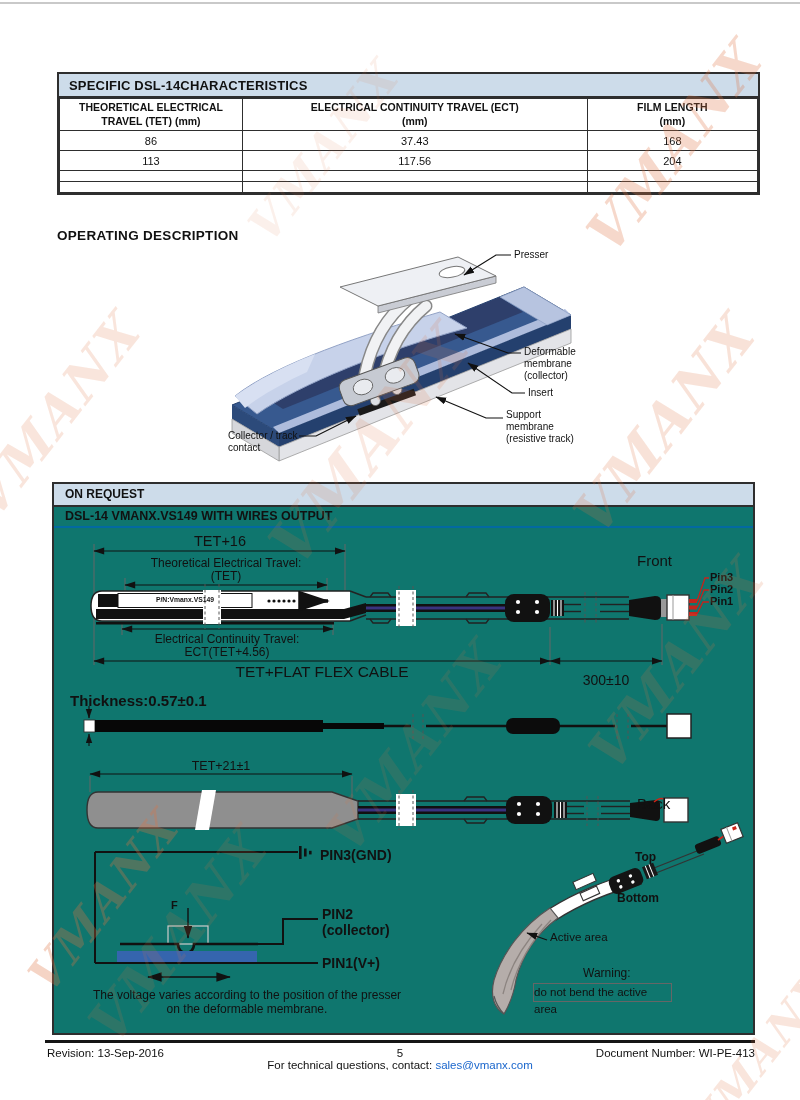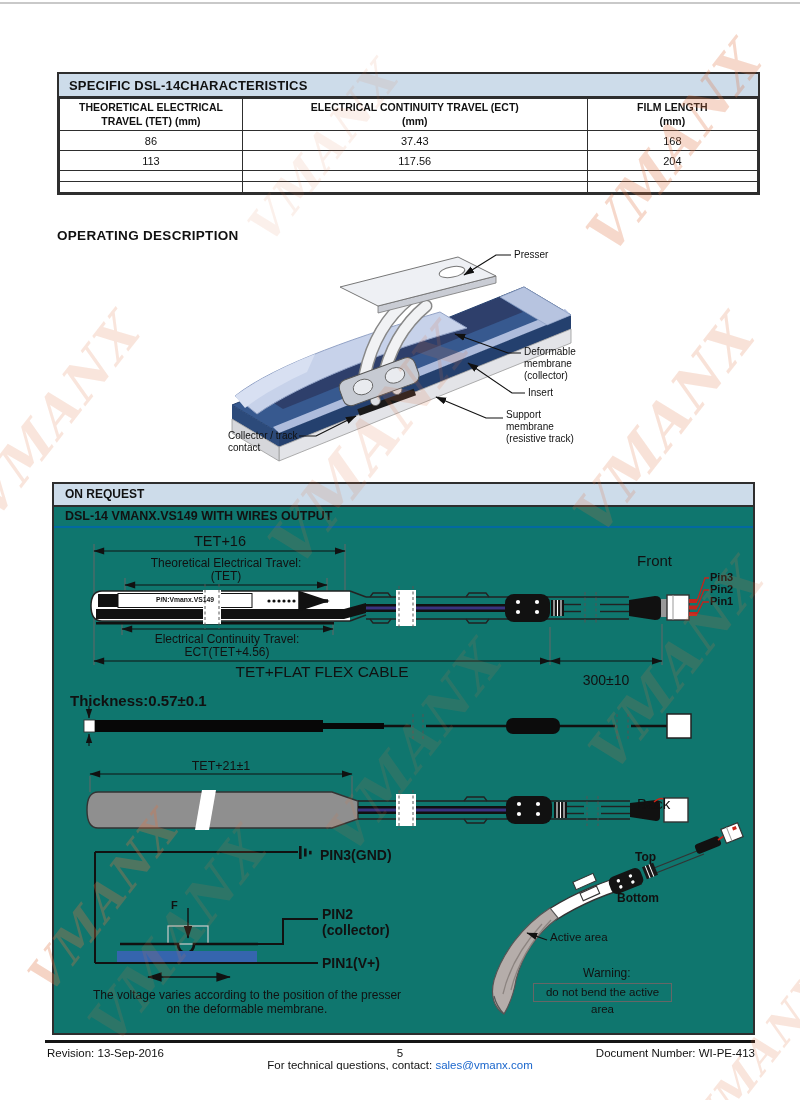--- a/index.html
+++ b/index.html
@@ -428,21 +428,21 @@
             <line x1="-3" y1="-7.5" x2="-3" y2="7.5" stroke="#999" stroke-width="1"></line>
             <rect x="2" y="-5" width="4" height="3" fill="#cc2418"></rect>
           </g>
 
           <line x1="93" y1="116" x2="73" y2="109" stroke="#111" stroke-width="1.2" marker-end="url(#aex)"></line>
         </svg>
         <div class="lbl" style="left:133px;top:26px;font-size:12px;font-weight:bold;margin-left:48px;">Top</div>
         <div class="lbl" style="left:163px;top:67px;font-size:12px;font-weight:bold;">Bottom</div>
         <div class="lbl" style="left:96px;top:107px;font-size:11.5px;">Active area</div>
         <div class="lbl" style="left:129px;top:142px;font-size:12px;">Warning:</div>
-        <div class="lbl" style="left:79px;top:159px;width:137px;height:17px;border:1.3px solid #666;text-align:center;line-height:17px;font-size:11.5px;">do not bend the active area</div>
+        <div class="lbl" style="left:79px;top:159px;width:137px;height:17px;border:1.3px solid #666;line-height:17px;font-size:11.5px;">do not bend the active area</div>
       </div>
 
     </div>
   </div>
 
   <div class="foot-line"></div>
   <div class="foot" style="left:47px;">Revision: 13-Sep-2016</div>
   <div class="foot ctr" style="left:400px;">5</div>
   <div class="foot" style="right:45px;">Document Number: WI-PE-413</div>
   <div class="contact">

